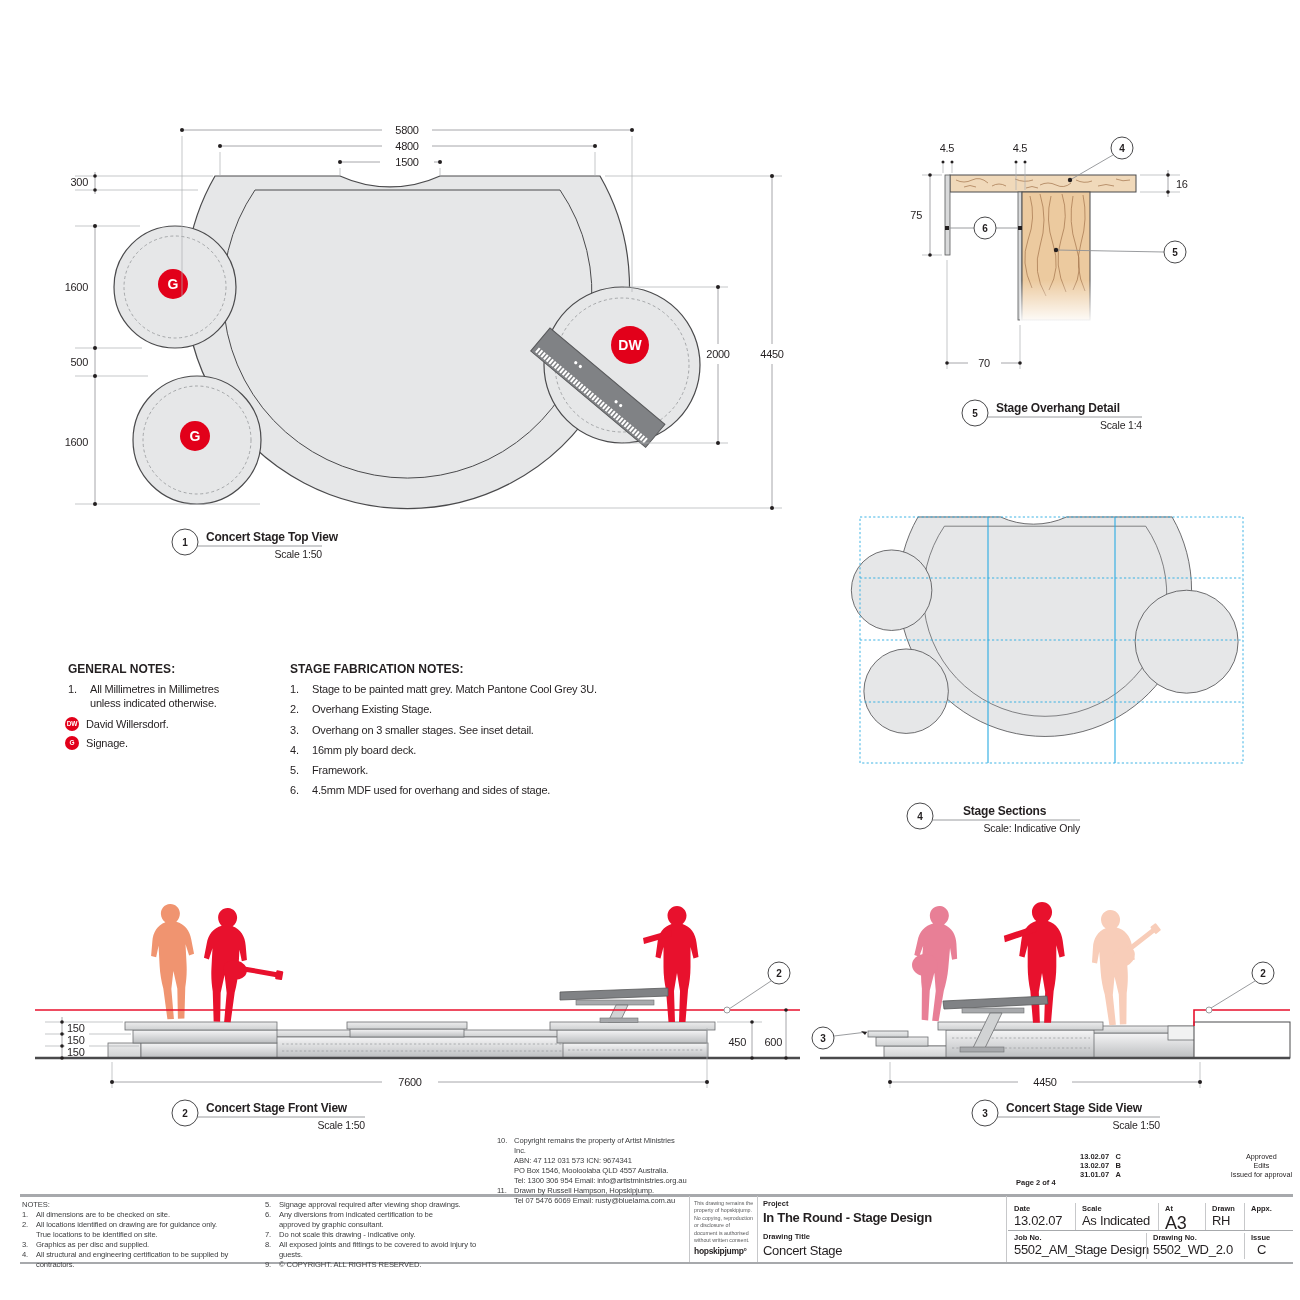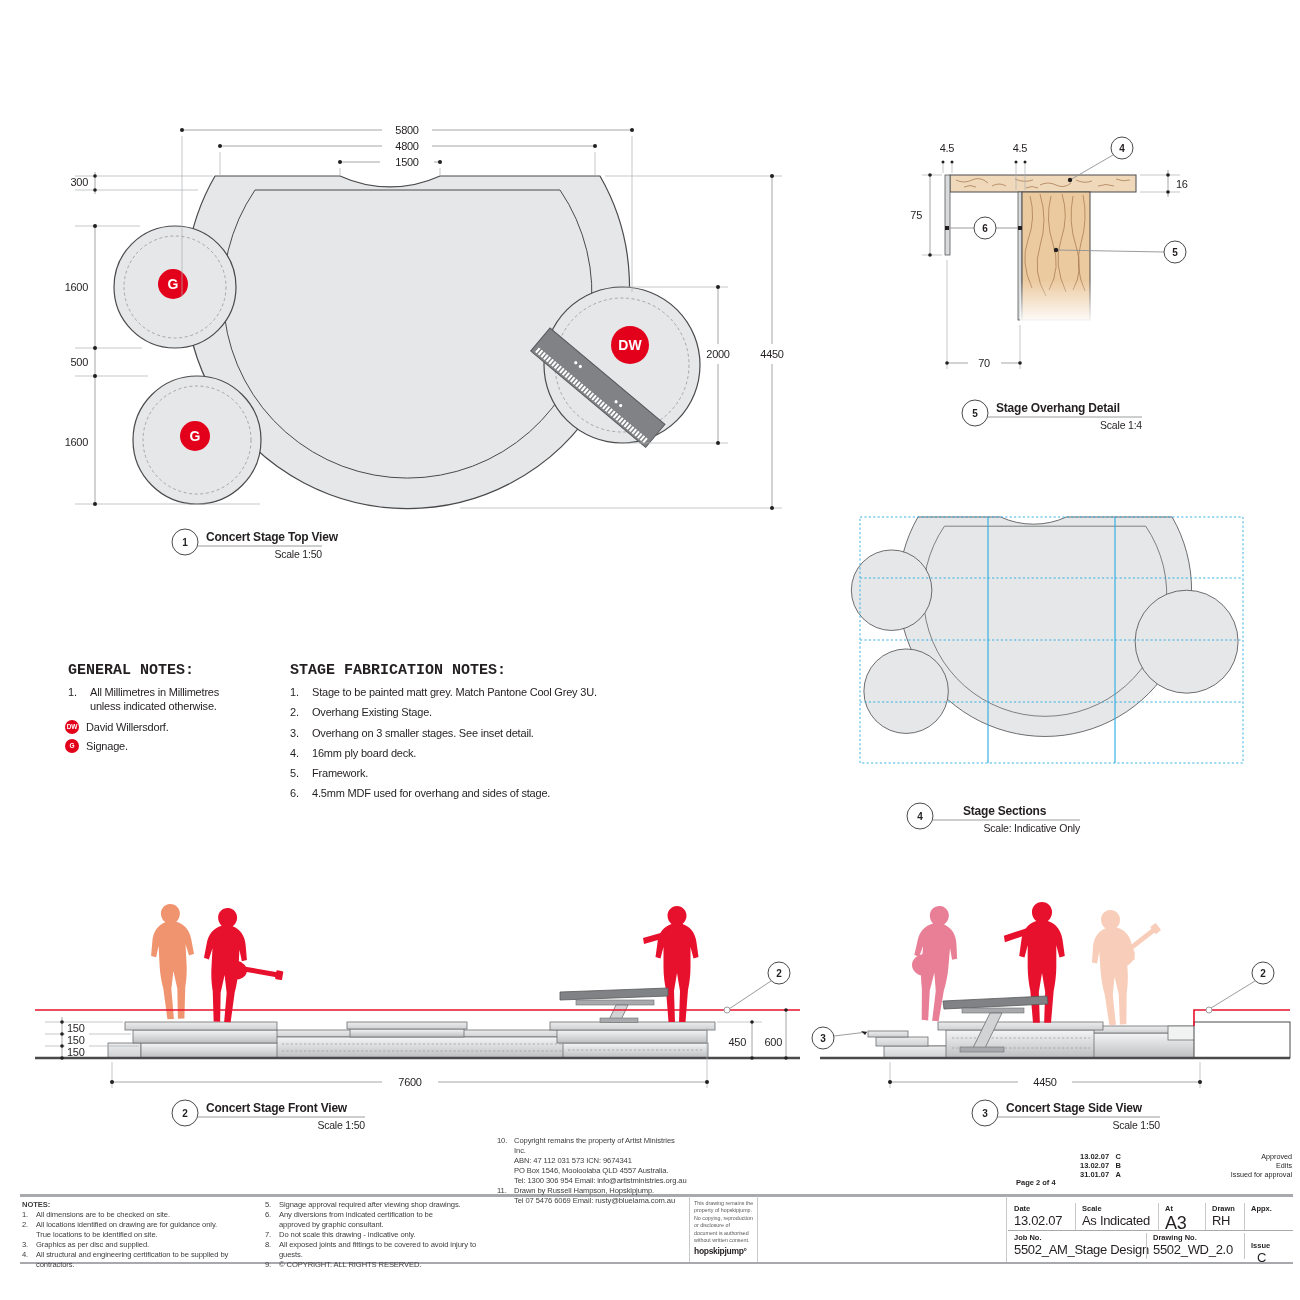--- a/index.html
+++ b/index.html
@@ -23,21 +23,21 @@
   .scl{font-size:10.5px;text-anchor:end;letter-spacing:-0.2px;}
   .tline{stroke:#8f9194;stroke-width:0.9;}
   .redln{stroke:#e8112d;stroke-width:1.6;fill:none;}
   .plat{stroke:#6d6e71;stroke-width:0.8;}
   .hid{stroke:#9d9fa2;stroke-width:0.8;stroke-dasharray:2.2 2.2;fill:none;}
   .grid-d{stroke:#29abe2;stroke-width:0.9;stroke-dasharray:2.2 2.2;fill:none;}
   .grid-s{stroke:#29abe2;stroke-width:1.1;fill:none;}
   .wood{fill:#f0d9ba;stroke:#4a4a4c;stroke-width:1;}
   .grain{stroke:#a2734a;stroke-width:0.7;fill:none;}
   .mdf{fill:#d9dadb;stroke:#58595b;stroke-width:0.8;}
-  .note-h{font-size:15px;font-weight:bold;font-family:Liberation Mono, monospace;}
+  .note-h{font-size:12px;font-weight:bold;}
   .note-t{font-size:11px;letter-spacing:-0.2px;line-height:1.3;}
   .fnote{font-size:7.6px;letter-spacing:-0.1px;line-height:1.32;color:#3c3d3f;}
   .fnote .row{display:flex;}
   .fnote .no{width:14px;flex:none;}
   .rule{background:#a7a9ac;}
   .vline{background:#c7c8ca;width:1px;}
   .lbl{font-size:7.5px;font-weight:bold;}
   .val{font-size:13px;letter-spacing:-0.3px;}
   .mini{font-size:7.2px;}
   .badge-dot{display:inline-flex;align-items:center;justify-content:center;width:14px;height:14px;
@@ -531,21 +531,21 @@
       </div>
   </div>
 
   <div class="abs rule" style="left:20px;top:1194px;width:1273px;height:2.5px"></div>
   <div class="abs rule" style="left:20px;top:1262px;width:1273px;height:1.5px"></div>
   <div class="abs vline" style="left:689px;top:1196px;height:66px"></div>
   <div class="abs vline" style="left:757px;top:1196px;height:66px"></div>
   <div class="abs vline" style="left:1006px;top:1196px;height:66px"></div>
 
   <div class="abs fnote" style="left:22px;top:1200px;width:240px">
-    <div style="font-weight:bold">NOTES:</div>
+    <div style="font-weight:normal">NOTES:</div>
     <div class="row">
         <span class="no">1.</span>
         <span>All dimensions are to be checked on site.</span>
       </div>
     <div class="row">
         <span class="no">2.</span>
         <span><span>All locations identified on drawing are for guidance only.</span><br><span>True locations to be identified on site.</span></span>
       </div>
     <div class="row">
         <span class="no">3.</span>
@@ -594,29 +594,35 @@
   <div class="abs" style="left:694px;top:1200px;width:60px;font-size:5.3px;line-height:1.4;color:#58595b">
     <span>This drawing remains the</span><br>
     <span>property of hopskipjump.</span><br>
     <span>No copying, reproduction</span><br>
     <span>or disclosure of</span><br>
     <span>document is authorised</span><br>
     <span>without written consent.</span>
   </div>
   <div class="abs" style="left:694px;top:1246px;font-size:8.5px;font-weight:bold;letter-spacing:-0.3px">hopskipjump°</div>
 
+  <div class="abs" style="left:763px;top:1199px;width:240px">
+    <div class="lbl">Project</div>
+    <div class="val" style="font-weight:bold;margin-top:2px">In The Round - Stage Design</div>
+    <div class="lbl" style="margin-top:7px">Drawing Title</div>
+    <div class="val" style="margin-top:2px">Concert Stage</div>
+  </div>
 
   <div class="abs" style="left:1008px;top:1152px;width:284px">
     <div style="position:absolute;left:8px;top:26px" class="lbl">Page 2 of 4</div>
     <div style="position:absolute;left:72px;top:0" class="lbl">
       <div><span>13.02.07</span>&nbsp;&nbsp;&nbsp;<span>C</span></div>
       <div><span>13.02.07</span>&nbsp;&nbsp;&nbsp;<span>B</span></div>
       <div><span>31.01.07</span>&nbsp;&nbsp;&nbsp;<span>A</span></div>
     </div>
-    <div style="position:absolute;right:0;top:0;text-align:right" class="mini">
+    <div style="position:absolute;right:0;top:0;text-align:center" class="mini">
       <div>Approved</div>
       <div>Edits</div>
       <div>Issued for approval</div>
     </div>
   </div>
 
   <div class="abs" style="left:1008px;top:1196px;width:285px;height:66px">
     <div style="position:absolute;left:0;top:4px;width:285px;height:34px">
       <div style="position:absolute;left:6px;top:4px">
         <div class="lbl">Date</div>
@@ -648,20 +654,20 @@
       <div style="position:absolute;left:6px;top:3px">
         <div class="lbl">Job No.</div>
         <div class="val">5502_AM_Stage Design</div>
       </div>
       <div class="vline" style="position:absolute;left:138px;top:3px;height:26px"></div>
       <div style="position:absolute;left:145px;top:3px">
         <div class="lbl">Drawing No.</div>
         <div class="val">5502_WD_2.0</div>
       </div>
       <div class="vline" style="position:absolute;left:236px;top:3px;height:26px"></div>
-      <div style="position:absolute;left:243px;top:11px">
+      <div style="position:absolute;left:243px;top:3px">
         <div class="lbl">Issue</div>
         <div class="val" style="padding-left:6px">C</div>
       </div>
     </div>
   </div>
 
 </div>
 
 </body></html>

